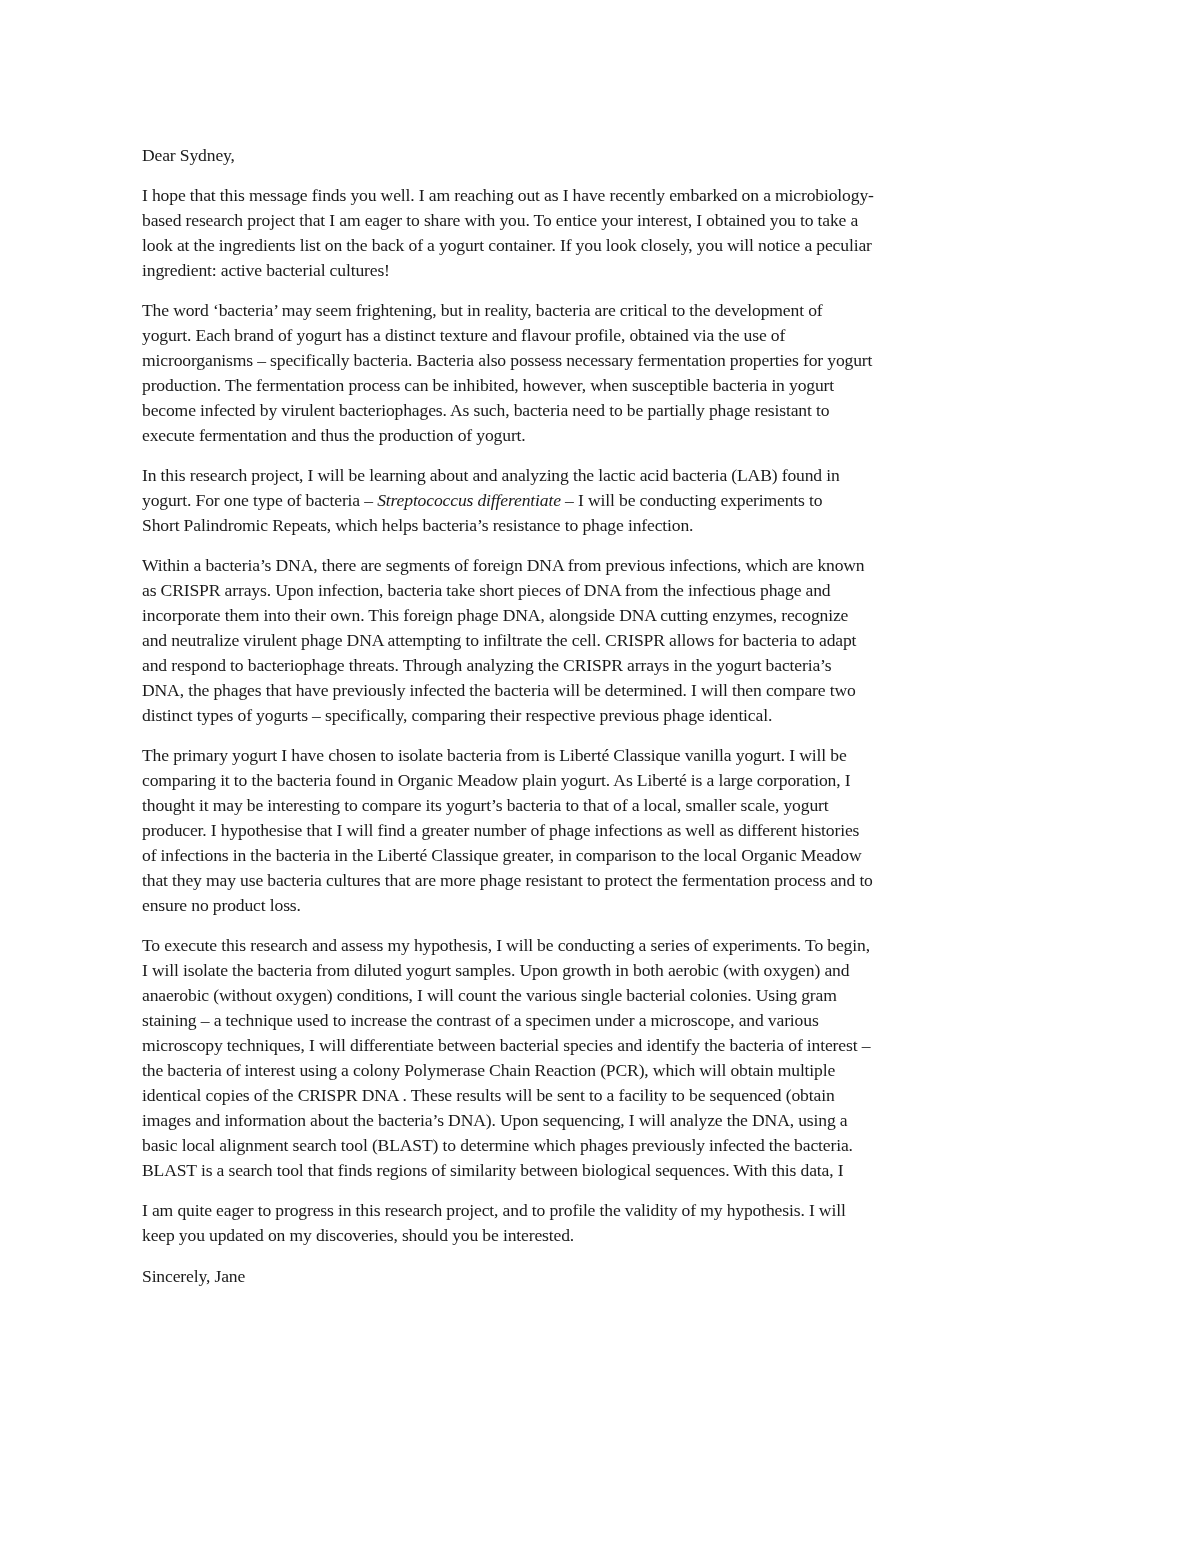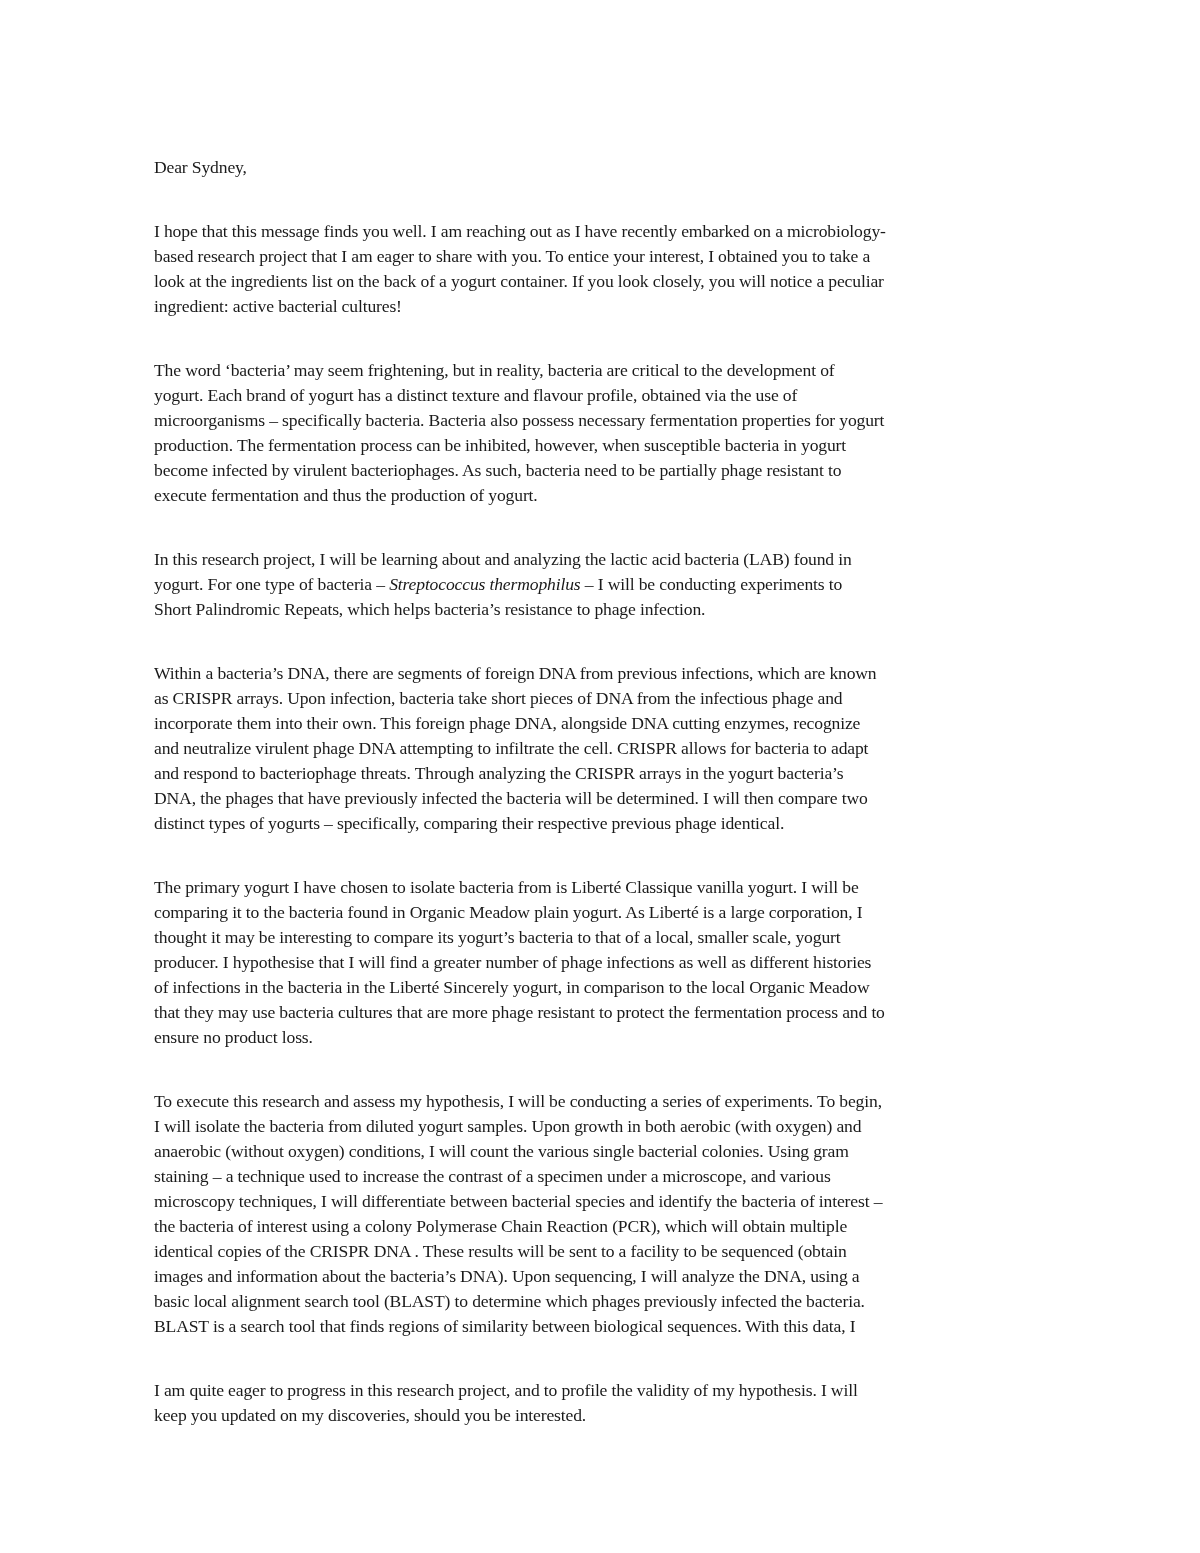--- a/index.html
+++ b/index.html
@@ -25,21 +25,21 @@
       position: absolute;
       left: 142px;
       top: 143px;
       width: 930px;
       font-family: "Liberation Serif", "DejaVu Serif", serif;
       font-size: 17.6px;
       color: #1a1a1a;
       letter-spacing: -0.15px;
     }
     .para {
-      margin: 12px;
+      margin: 0;
       padding: 0;
     }
     .line {
       display: block;
       height: 25px;
       line-height: 25px;
       white-space: nowrap;
     }
     .gap-greeting { height: 15px; }
     .gap { height: 15px; }
@@ -65,40 +65,40 @@
           <span class="line"><span>The word ‘bacteria’ may seem frightening, but in reality, bacteria are critical to the development of</span></span>
           <span class="line"><span>yogurt. Each brand of yogurt has a distinct texture and flavour profile, obtained via the use of</span></span>
           <span class="line"><span>microorganisms – specifically bacteria. Bacteria also possess necessary fermentation properties for yogurt</span></span>
           <span class="line"><span>production. The fermentation process can be inhibited, however, when susceptible bacteria in yogurt</span></span>
           <span class="line"><span>become infected by virulent bacteriophages. As such, bacteria need to be partially phage resistant to</span></span>
           <span class="line"><span>execute fermentation and thus the production of yogurt.</span></span>
         </div>
         <div class="gap"></div>
         <div class="para">
           <span class="line"><span>In this research project, I will be learning about and analyzing the lactic acid bacteria (LAB) found in</span></span>
-          <span class="line"><span>yogurt. For one type of bacteria – </span><em>Streptococcus thermophilus</em><span> – I will be conducting experiments to</span></span>
+          <span class="line"><span>yogurt. For one type of bacteria – </span><em>Streptococcus differentiate</em><span> – I will be conducting experiments to</span></span>
           <span class="line"><span>Short Palindromic Repeats, which helps bacteria’s resistance to phage infection.</span></span>
         </div>
         <div class="gap"></div>
         <div class="para">
           <span class="line"><span>Within a bacteria’s DNA, there are segments of foreign DNA from previous infections, which are known</span></span>
           <span class="line"><span>as CRISPR arrays. Upon infection, bacteria take short pieces of DNA from the infectious phage and</span></span>
           <span class="line"><span>incorporate them into their own. This foreign phage DNA, alongside DNA cutting enzymes, recognize</span></span>
           <span class="line"><span>and neutralize virulent phage DNA attempting to infiltrate the cell. CRISPR allows for bacteria to adapt</span></span>
           <span class="line"><span>and respond to bacteriophage threats. Through analyzing the CRISPR arrays in the yogurt bacteria’s</span></span>
           <span class="line"><span>DNA, the phages that have previously infected the bacteria will be determined. I will then compare two</span></span>
           <span class="line"><span>distinct types of yogurts – specifically, comparing their respective previous phage identical.</span></span>
         </div>
         <div class="gap"></div>
         <div class="para">
           <span class="line"><span>The primary yogurt I have chosen to isolate bacteria from is Liberté Classique vanilla yogurt. I will be</span></span>
           <span class="line"><span>comparing it to the bacteria found in Organic Meadow plain yogurt. As Liberté is a large corporation, I</span></span>
           <span class="line"><span>thought it may be interesting to compare its yogurt’s bacteria to that of a local, smaller scale, yogurt</span></span>
           <span class="line"><span>producer. I hypothesise that I will find a greater number of phage infections as well as different histories</span></span>
-          <span class="line"><span>of infections in the bacteria in the Liberté Sincerely yogurt, in comparison to the local Organic Meadow</span></span>
+          <span class="line"><span>of infections in the bacteria in the Liberté Classique greater, in comparison to the local Organic Meadow</span></span>
           <span class="line"><span>that they may use bacteria cultures that are more phage resistant to protect the fermentation process and to</span></span>
           <span class="line"><span>ensure no product loss.</span></span>
         </div>
         <div class="gap"></div>
         <div class="para">
           <span class="line"><span>To execute this research and assess my hypothesis, I will be conducting a series of experiments. To begin,</span></span>
           <span class="line"><span>I will isolate the bacteria from diluted yogurt samples. Upon growth in both aerobic (with oxygen) and</span></span>
           <span class="line"><span>anaerobic (without oxygen) conditions, I will count the various single bacterial colonies. Using gram</span></span>
           <span class="line"><span>staining – a technique used to increase the contrast of a specimen under a microscope, and various</span></span>
           <span class="line"><span>microscopy techniques, I will differentiate between bacterial species and identify the bacteria of interest –</span></span>
@@ -108,14 +108,15 @@
           <span class="line"><span>basic local alignment search tool (BLAST) to determine which phages previously infected the bacteria.</span></span>
           <span class="line"><span>BLAST is a search tool that finds regions of similarity between biological sequences. With this data, I</span></span>
         </div>
         <div class="gap"></div>
         <div class="para">
           <span class="line"><span>I am quite eager to progress in this research project, and to profile the validity of my hypothesis. I will</span></span>
           <span class="line"><span>keep you updated on my discoveries, should you be interested.</span></span>
         </div>
         <div class="gap-closing"></div>
       </div>
+    <div class="para line">Sincerely, Jane</div>
   </div>
 </div>
 
 </body></html>

